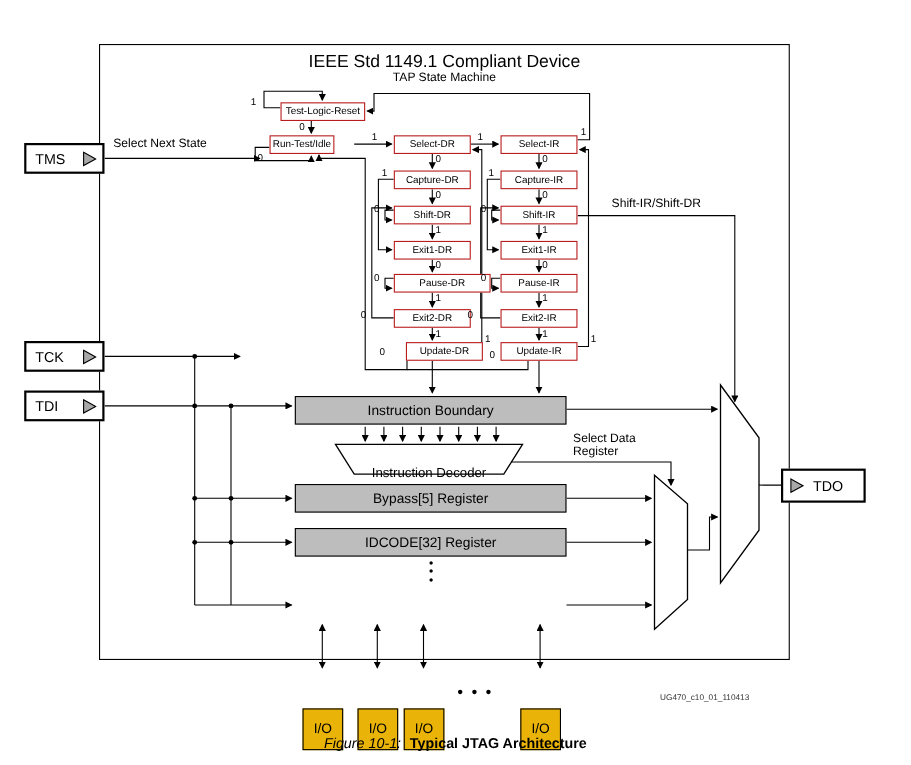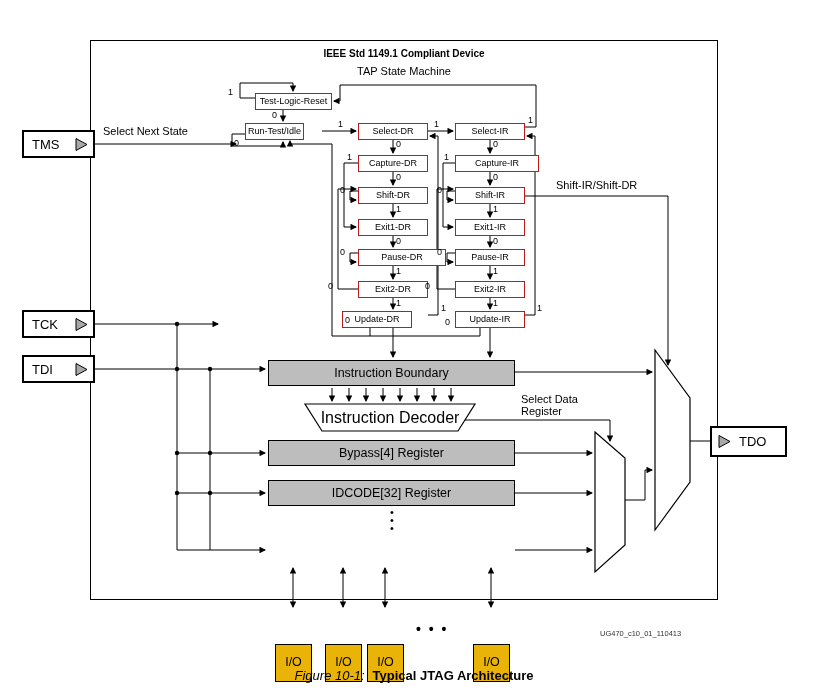--- a/index.html
+++ b/index.html
@@ -1,28 +1,28 @@
 <!DOCTYPE html>
 <html><head>
 <meta charset="utf-8">
 <style>
   html,body{margin:0;padding:0;background:#fff;}
   .stage{position:relative;width:828px;height:695px;background:#fff;
          font-family:"Liberation Sans",sans-serif;color:#000;overflow:hidden;}
   .device-outline{position:absolute;border:1px solid #000;box-sizing:border-box;}
-  .title{position:absolute;text-align:center;font-size:10px;font-weight:bold;}
+  .title{position:absolute;text-align:center;font-size:16px;}
   .subtitle{position:absolute;text-align:center;font-size:11px;}
   .wires{position:absolute;left:0;top:0;}
   .state{position:absolute;height:17px;border:1px solid #b91c1c;background:#fff;
          font-size:9px;line-height:15px;text-align:center;box-sizing:border-box;}
   .bit{position:absolute;font-size:9px;line-height:9px;}
   .reg{position:absolute;left:268px;width:247px;height:26px;background:#bdbdbd;
        border:1px solid #000;box-sizing:border-box;text-align:center;
        font-size:12.5px;line-height:24px;}
-  .declbl{position:absolute;text-align:center;font-size:16px;line-height:27px;}
+  .declbl{position:absolute;text-align:center;font-size:12px;line-height:27px;margin-top:13px;}
   .port{position:absolute;border:2px solid #000;background:#fff;box-sizing:border-box;
         display:flex;align-items:center;justify-content:space-between;
         padding:0 5px 0 8px;font-size:13px;}
   .port.out{justify-content:flex-start;gap:8px;padding-left:6px;}
   .lbl{position:absolute;font-size:11px;line-height:12px;}
   .vdots{position:absolute;font-size:11px;line-height:8px;white-space:pre-line;text-align:center;}
   .hdots{position:absolute;font-size:14px;font-weight:bold;letter-spacing:2px;}
   .io{position:absolute;width:37px;height:38px;border:1.5px solid #000;background:#eab308;
       box-sizing:border-box;text-align:center;font-size:12.5px;line-height:35px;margin-top:32px;}
   .docid{position:absolute;font-size:7.5px;color:#333;text-align:left;}
@@ -136,24 +136,24 @@
 
   <div class="state" style="left:255px;top:93px;width:77px">Test-Logic-Reset</div>
   <div class="state" style="left:245px;top:123px;width:59px">Run-Test/Idle</div>
 
   <div class="state" style="left:358px;top:123px;width:70px">Select-DR</div>
   <div class="state" style="left:358px;top:155px;width:70px">Capture-DR</div>
   <div class="state" style="left:358px;top:187px;width:70px">Shift-DR</div>
   <div class="state" style="left:358px;top:219px;width:70px">Exit1-DR</div>
   <div class="state" style="left:358px;top:249px;width:88px">Pause-DR</div>
   <div class="state" style="left:358px;top:281px;width:70px">Exit2-DR</div>
-  <div class="state" style="left:342px;top:311px;width:70px">Update-DR</div>
+  <div class="state" style="left:369px;top:311px;width:70px">Update-DR</div>
 
   <div class="state" style="left:455px;top:123px;width:70px">Select-IR</div>
-  <div class="state" style="left:455px;top:155px;width:84px">Capture-IR</div>
+  <div class="state" style="left:455px;top:155px;width:70px">Capture-IR</div>
   <div class="state" style="left:455px;top:187px;width:70px">Shift-IR</div>
   <div class="state" style="left:455px;top:219px;width:70px">Exit1-IR</div>
   <div class="state" style="left:455px;top:249px;width:70px">Pause-IR</div>
   <div class="state" style="left:455px;top:281px;width:70px">Exit2-IR</div>
   <div class="state" style="left:455px;top:311px;width:70px">Update-IR</div>
 
   <div class="bit" style="left:396px;top:140px">0</div>
   <div class="bit" style="left:396px;top:173px">0</div>
   <div class="bit" style="left:396px;top:205px">1</div>
   <div class="bit" style="left:396px;top:237px">0</div>
@@ -184,21 +184,21 @@
   <div class="bit" style="left:272px;top:111px">0</div>
   <div class="bit" style="left:234px;top:139px">0</div>
 
   <div class="lbl" style="left:103px;top:125px">Select Next State</div>
   <div class="lbl" style="left:556px;top:179px">Shift-IR/Shift-DR</div>
   <div class="lbl" style="left:521px;top:393px;white-space:pre-line">Select Data
 Register</div>
 
   <div class="reg" style="top:360px">Instruction Boundary</div>
   <div class="declbl" style="left:305px;top:404px;width:170px">Instruction Decoder</div>
-  <div class="reg" style="top:440px">Bypass[4] Register</div>
+  <div class="reg" style="top:440px">Bypass[5] Register</div>
   <div class="reg" style="top:480px">IDCODE[32] Register</div>
   <div class="vdots" style="left:384px;top:508px;width:16px">•
 •
 •</div>
 
   <div class="port" style="left:22px;top:130px;width:73px;height:28px">
     <span>TMS</span>
     <svg width="13" height="15" viewBox="0 0 13 15">
       <polygon points="1,1.5 12,7.5 1,13.5" stroke="#000" stroke-width="1" fill="#a8a8a8"></polygon>
     </svg>

